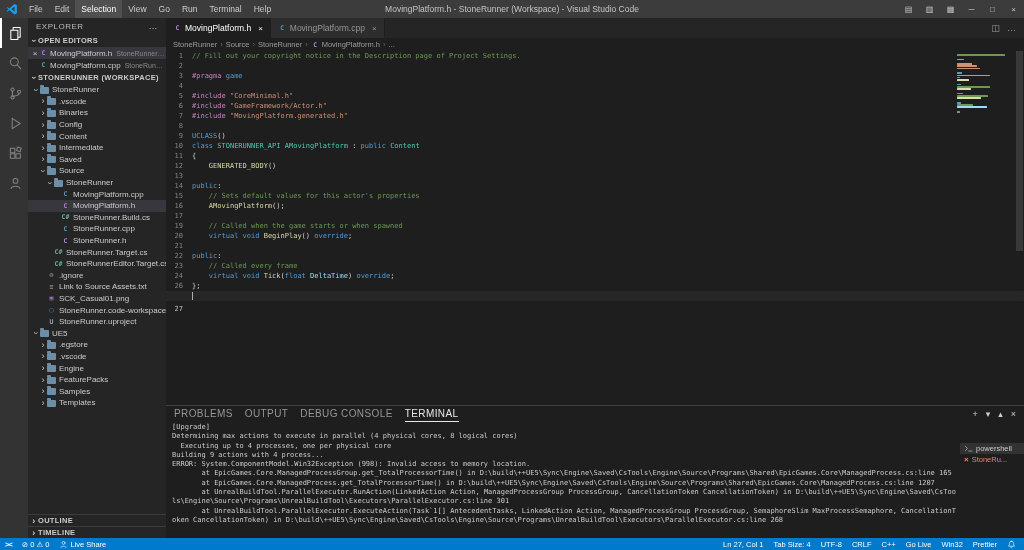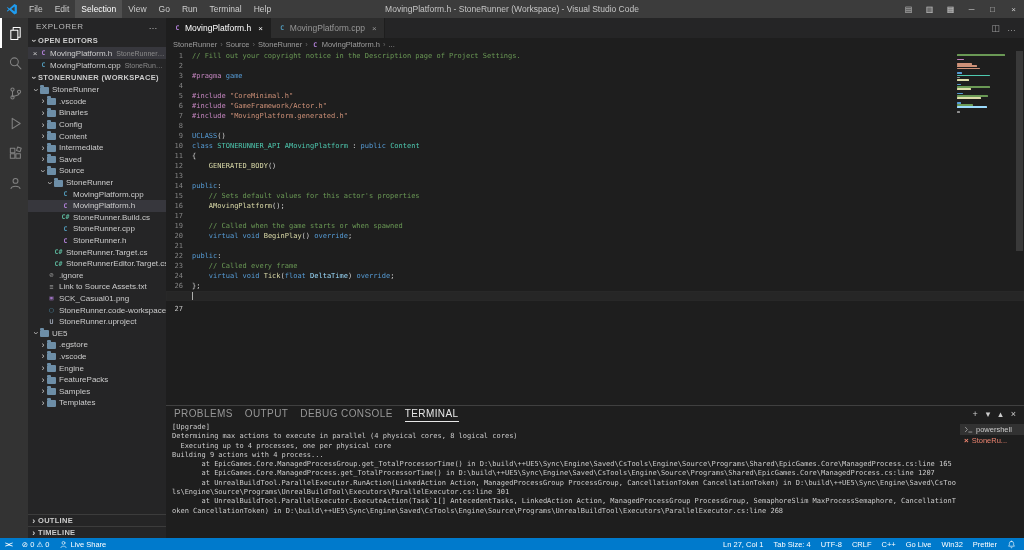--- a/index.html
+++ b/index.html
@@ -68,21 +68,21 @@
 .vthumb{position:absolute;top:0;right:1px;width:7px;height:200px;background:rgba(121,121,121,.3);}
 
 .panel{position:absolute;left:0;right:0;bottom:0;height:133px;background:#1e1e1e;border-top:1px solid rgba(128,128,128,.35);}
 .phead{height:16px;display:flex;align-items:center;padding-left:8px;}
 .ptab{font-size:10px;letter-spacing:.4px;color:#969696;margin-right:12px;height:100%;display:flex;align-items:center;border-bottom:1px solid transparent;}
 .ptab.act{color:#e7e7e7;border-bottom-color:#e7e7e7;}
 .pactions{margin-left:auto;display:flex;gap:8px;padding-right:8px;color:#cccccc;font-size:9px;align-items:center;}
 .pbody{position:absolute;top:16px;left:0;right:0;bottom:0;display:flex;overflow:hidden;}
 .tout{flex:1;padding:1px 0 0 6px;font-family:"DejaVu Sans Mono",monospace;font-size:7px;line-height:9.3px;color:#cccccc;overflow:hidden;}
 .tline{white-space:pre-wrap;word-break:break-all;}
-.tlist{width:64px;flex:none;padding-top:2px;}
+.tlist{width:64px;flex:none;padding-top:2px;margin-top:19px;}
 .trow{height:11px;display:flex;align-items:center;gap:3px;font-size:7.5px;padding-left:4px;white-space:nowrap;overflow:hidden;}
 .trow.sel{background:rgba(255,255,255,.09);}
 .trow svg{width:9px;height:9px;flex:none;}
 .tico{display:flex;align-items:center;color:#cccccc;}
 
 .statusbar{position:absolute;bottom:0;left:0;right:0;height:12px;background:#007acc;color:#ffffff;display:flex;align-items:center;font-size:7.5px;z-index:10;}
 .sbl{display:flex;height:100%;align-items:center;}
 .sbr{margin-left:auto;display:flex;height:100%;align-items:center;padding-right:3px;}
 .sbi{padding:0 5px;display:flex;align-items:center;gap:2px;height:100%;white-space:nowrap;}
 .sbi.remote{font-weight:bold;letter-spacing:-1px;}
@@ -517,20 +517,21 @@
               <span>▴</span>
               <span>×</span>
             </div>
         </div>
         <div class="pbody">
           <div class="tout" id="term">
               <div class="tline">[Upgrade]</div>
               <div class="tline">Determining max actions to execute in parallel (4 physical cores, 8 logical cores)</div>
               <div class="tline">  Executing up to 4 processes, one per physical core</div>
               <div class="tline">Building 9 actions with 4 process...</div>
+              <div class="tline">ERROR: System.ComponentModel.Win32Exception (998): Invalid access to memory location.</div>
               <div class="tline">       at EpicGames.Core.ManagedProcessGroup.get_TotalProcessorTime() in D:\build\++UE5\Sync\Engine\Saved\CsTools\Engine\Source\Programs\Shared\EpicGames.Core\ManagedProcess.cs:line 165</div>
               <div class="tline">       at EpicGames.Core.ManagedProcess.get_TotalProcessorTime() in D:\build\++UE5\Sync\Engine\Saved\CsTools\Engine\Source\Programs\Shared\EpicGames.Core\ManagedProcess.cs:line 1207</div>
               <div class="tline">       at UnrealBuildTool.ParallelExecutor.RunAction(LinkedAction Action, ManagedProcessGroup ProcessGroup, CancellationToken CancellationToken) in D:\build\++UE5\Sync\Engine\Saved\CsTools\Engine\Source\Programs\UnrealBuildTool\Executors\ParallelExecutor.cs:line 301</div>
               <div class="tline">       at UnrealBuildTool.ParallelExecutor.ExecuteAction(Task`1[] AntecedentTasks, LinkedAction Action, ManagedProcessGroup ProcessGroup, SemaphoreSlim MaxProcessSemaphore, CancellationToken CancellationToken) in D:\build\++UE5\Sync\Engine\Saved\CsTools\Engine\Source\Programs\UnrealBuildTool\Executors\ParallelExecutor.cs:line 268</div>
             </div>
           <div class="tlist" id="tlist">
               <div class="trow sel">
                 <span class="tico">
                   <svg viewBox="0 0 16 16" fill="none" stroke="currentColor" stroke-width="1.1" stroke-linecap="round" stroke-linejoin="round">
                     <path d="M2.5 4l3.5 4-3.5 4 M8.5 12.5H14"></path>

